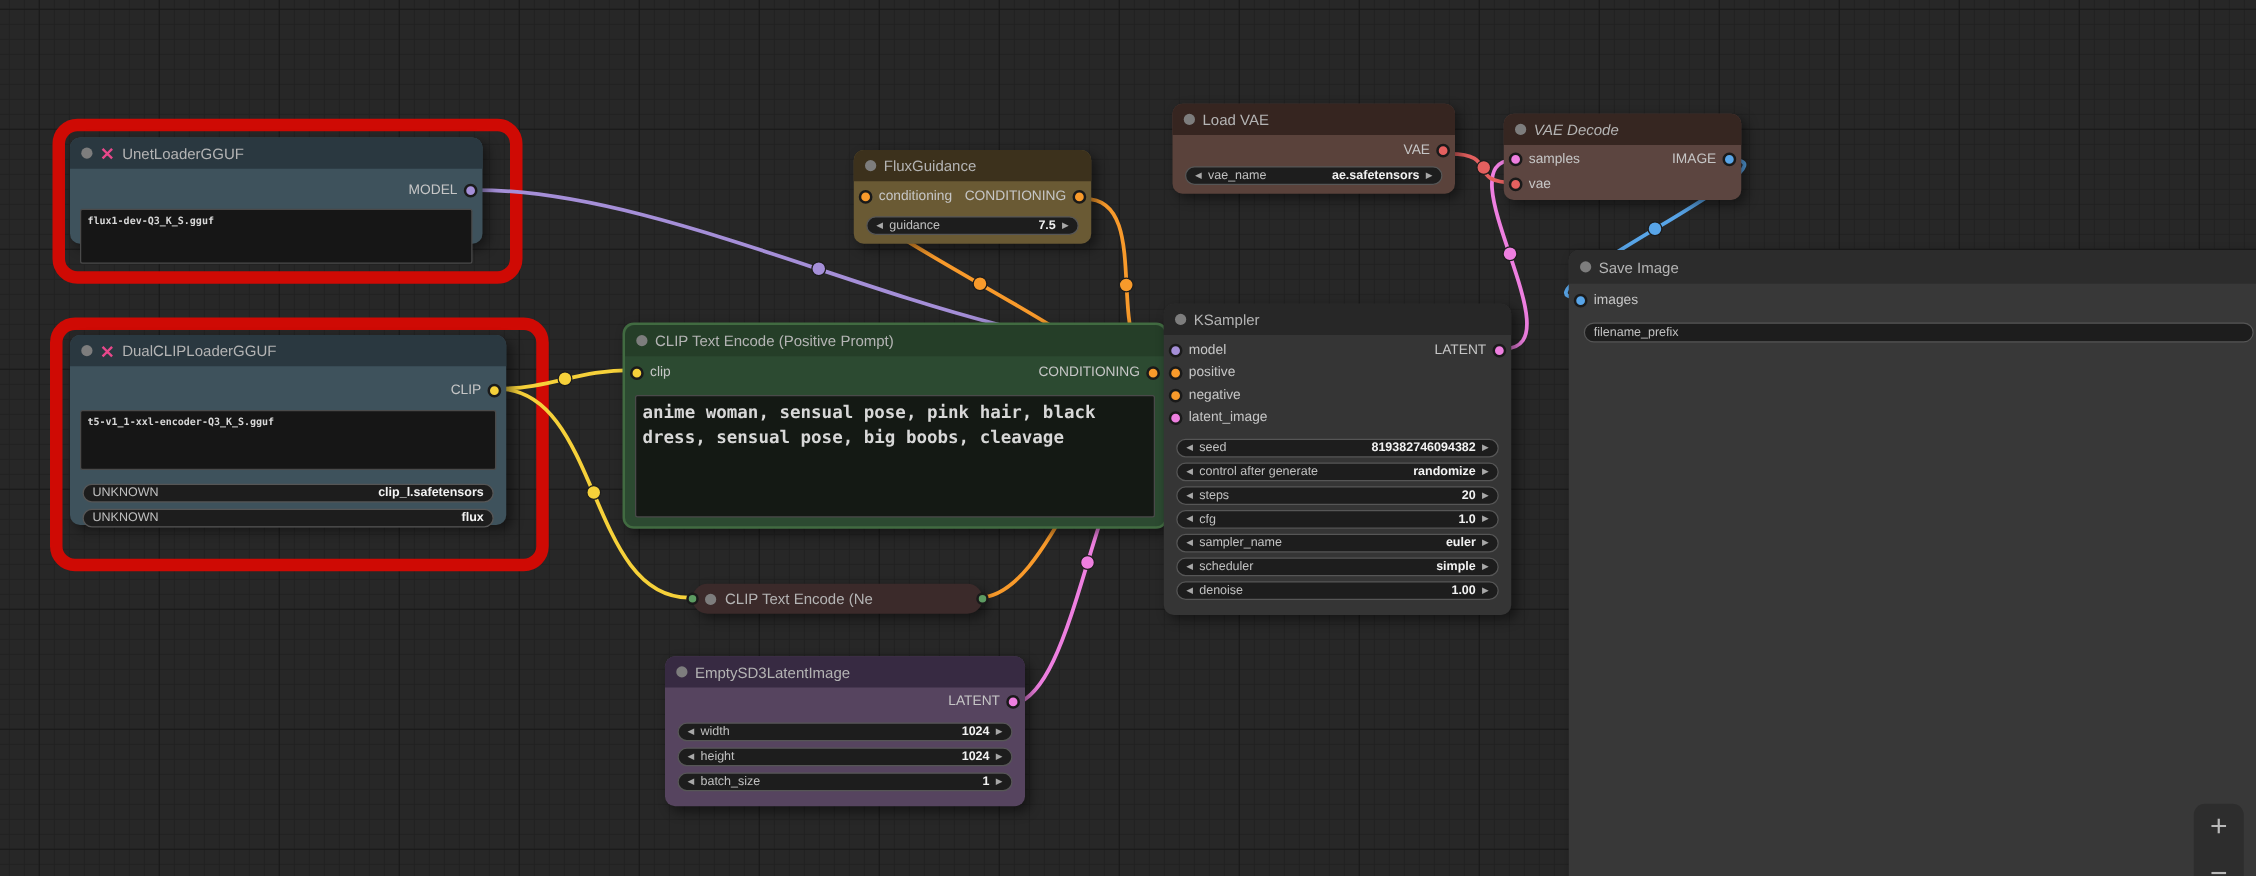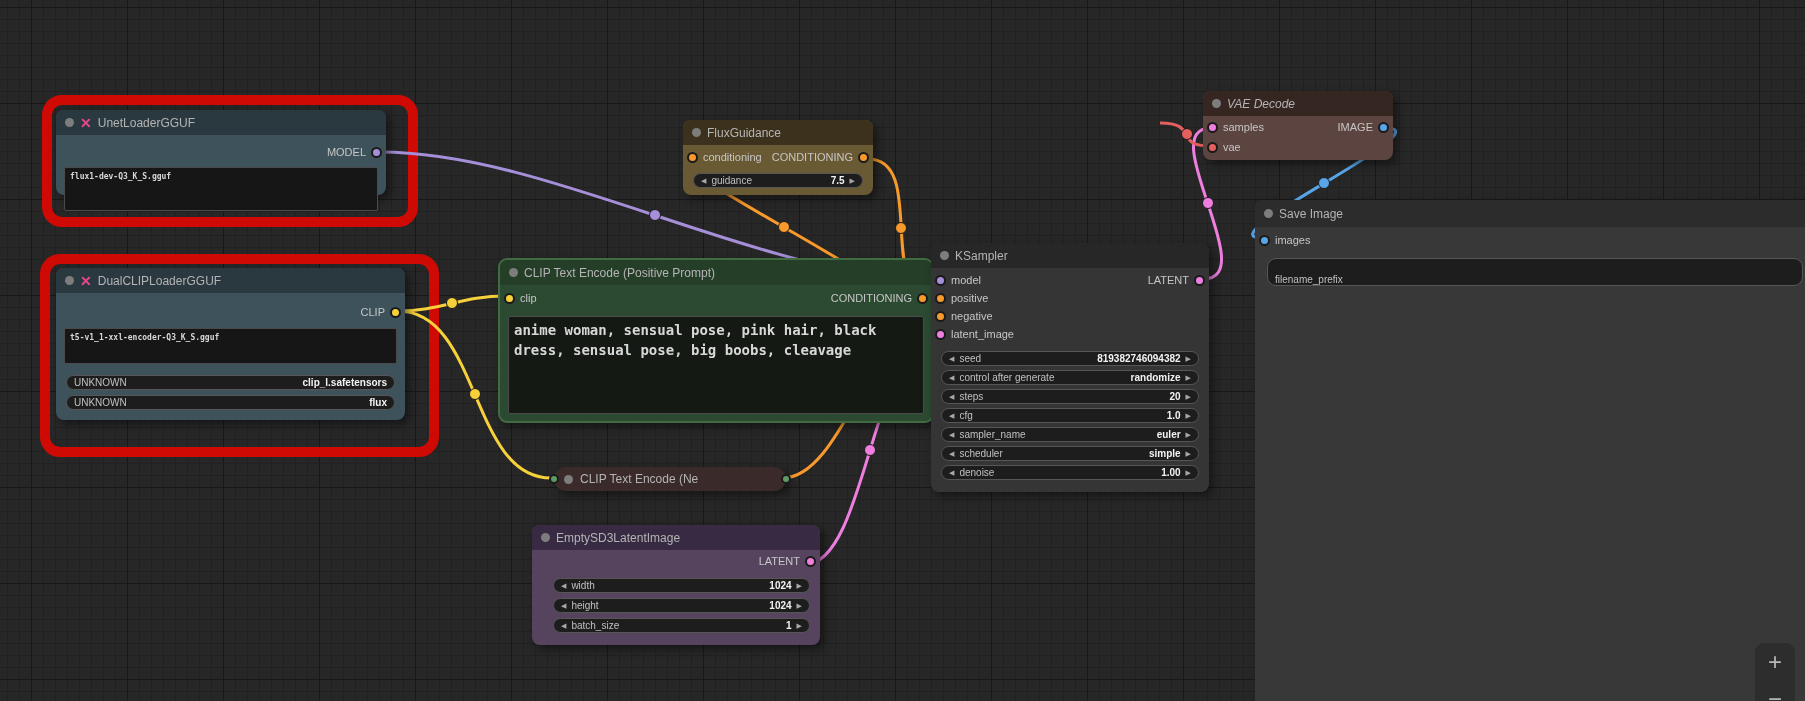--- a/index.html
+++ b/index.html
@@ -44,21 +44,21 @@
   .c-latent{background:#ee7fe0;}.c-vae{background:#e4605f;}.c-image{background:#58a5e8;}
   .c-green{background:#5d9b62;}
   
   #n-unet{left:56px;top:110px;width:330px;height:85px;background:#3e525c;}
   #n-unet .ntitle{background:#2a3840;}
   #n-unet .srow{margin-top:8px;}
   #n-unet .tbox{margin-top:6px;height:44px;font-size:8px;}
   #n-dualclip{left:56px;top:268px;width:349px;height:152px;background:#3e525c;}
   #n-dualclip .ntitle{background:#2a3840;}
   #n-dualclip .srow{margin-top:10px;}
-  #n-dualclip .tbox{margin-top:7px;height:36px;font-size:8px;}
+  #n-dualclip .tbox{margin-top:7px;height:48px;font-size:8px;}
   #n-dualclip .widget{margin-top:11px;}
   #n-dualclip .widget + .widget{margin-top:5px;}
   #n-flux{left:683px;top:120px;width:190px;height:75px;background:#6a5a34;}
   #n-flux .ntitle{background:#3c311c;}
   #n-flux .srow{margin-top:3px;}
   #n-flux .widget{margin-top:7px;}
   #n-loadvae{left:938px;top:83px;width:226px;height:72px;background:#5a423b;}
   #n-loadvae .ntitle{background:#362520;}
   #n-loadvae .srow{margin-top:3px;}
   #n-loadvae .widget{margin-top:4px;}
@@ -75,25 +75,25 @@
   #n-neg .edot.in{left:-5px;}
   #n-neg .edot.out{right:-5px;}
   #n-neg .ntext{font-size:12px;color:#b4b4b4;white-space:nowrap;}
   #n-ksampler{left:931px;top:243px;width:278px;height:249px;background:#353535;}
   #n-ksampler .ntitle{background:#272727;}
   #n-ksampler .inrows{margin-top:3px;}
   #n-ksampler .widgets{margin-top:8px;display:flex;flex-direction:column;gap:4px;}
   #n-empty{left:532px;top:525px;width:288px;height:120px;background:#56445f;}
   #n-empty .ntitle{background:#372a42;}
   #n-empty .srow{margin-top:2px;}
-  #n-empty .widgets{margin-top:8px;display:flex;flex-direction:column;gap:5px;padding-left:11px;}
+  #n-empty .widgets{margin-top:8px;display:flex;flex-direction:column;gap:5px;}
   #n-save{left:1255px;top:200px;width:560px;height:520px;background:#383838;}
   #n-save .ntitle{height:27px;background:#2c2c2c;}
   #n-save .srow{margin-top:4px;}
-  #n-save .widget{margin-top:9px;height:28px;margin-left:12px;margin-right:12px;border-radius:9px;align-items:flex-end;}
+  #n-save .widget{margin-top:9px;height:16px;margin-left:12px;margin-right:12px;border-radius:9px;}
   
   #zoomctl{position:absolute;left:1755px;top:643px;width:40px;height:75px;z-index:4;
            background:#2d2d2d;border-radius:9px;display:flex;flex-direction:column;align-items:center;}
   #zoomctl .zbtn{width:100%;height:37px;display:flex;align-items:center;justify-content:center;
                  color:#b9b9b9;font-size:24px;font-weight:300;cursor:pointer;}
 </style>
 </head>
 <body>
 
 <div id="canvas">
@@ -174,20 +174,37 @@
     </div>
     <div class="widget">
       <span class="warr">◀</span>
       <span class="wlbl">guidance</span>
       <span class="grow"></span>
       <span class="wval">7.5</span>
       <span class="warr">▶</span>
     </div>
   </div>
 
+  <div class="node" id="n-loadvae">
+    <div class="ntitle">
+      <span class="cdot"></span>
+      <span>Load VAE</span>
+    </div>
+    <div class="srow" style="justify-content:flex-end;">
+      <span class="slbl">VAE</span>
+      <span class="dot c-vae"></span>
+    </div>
+    <div class="widget">
+      <span class="warr">◀</span>
+      <span class="wlbl">vae_name</span>
+      <span class="grow"></span>
+      <span class="wval">ae.safetensors</span>
+      <span class="warr">▶</span>
+    </div>
+  </div>
 
   <div class="node" id="n-vaedec">
     <div class="ntitle">
       <span class="cdot"></span>
       <span>VAE Decode</span>
     </div>
     <div class="srow">
       <span class="dot c-latent"></span>
       <span class="slbl">samples</span>
       <span class="grow"></span>

